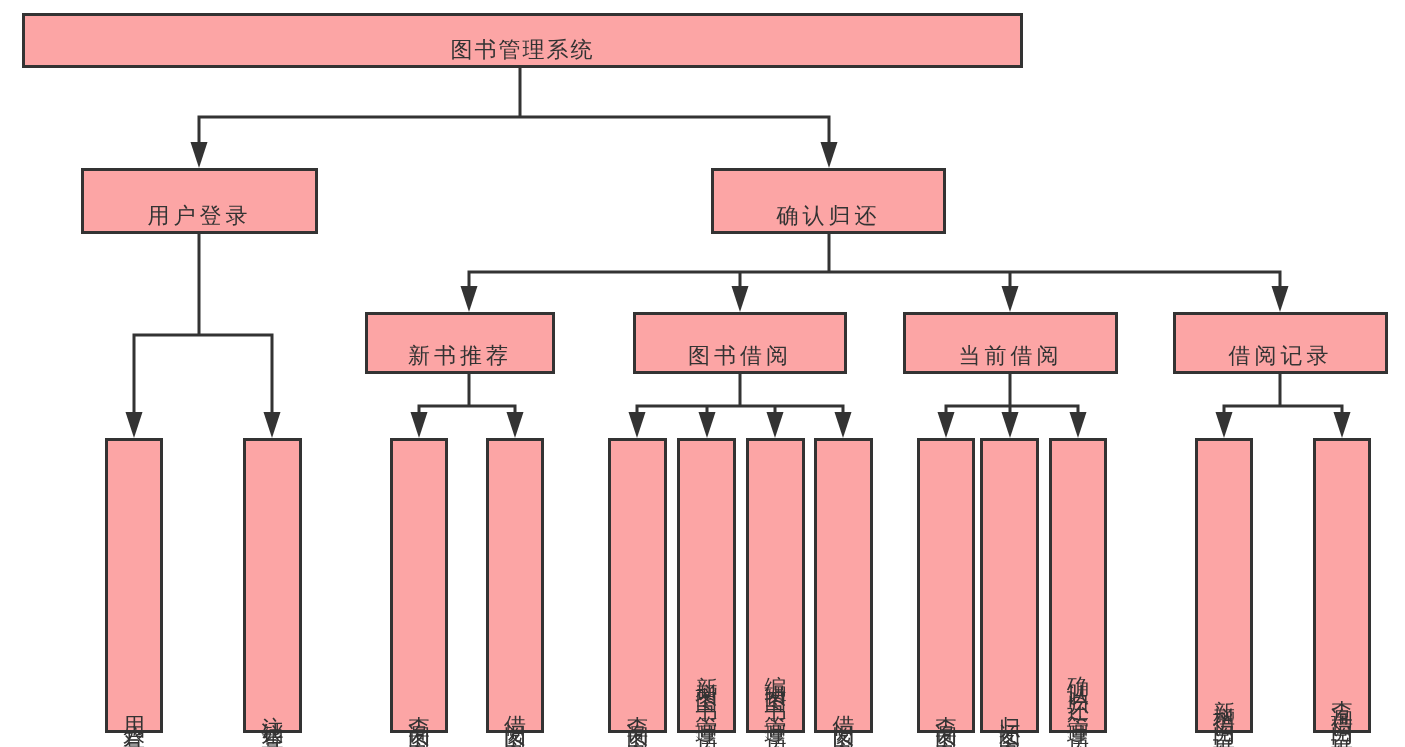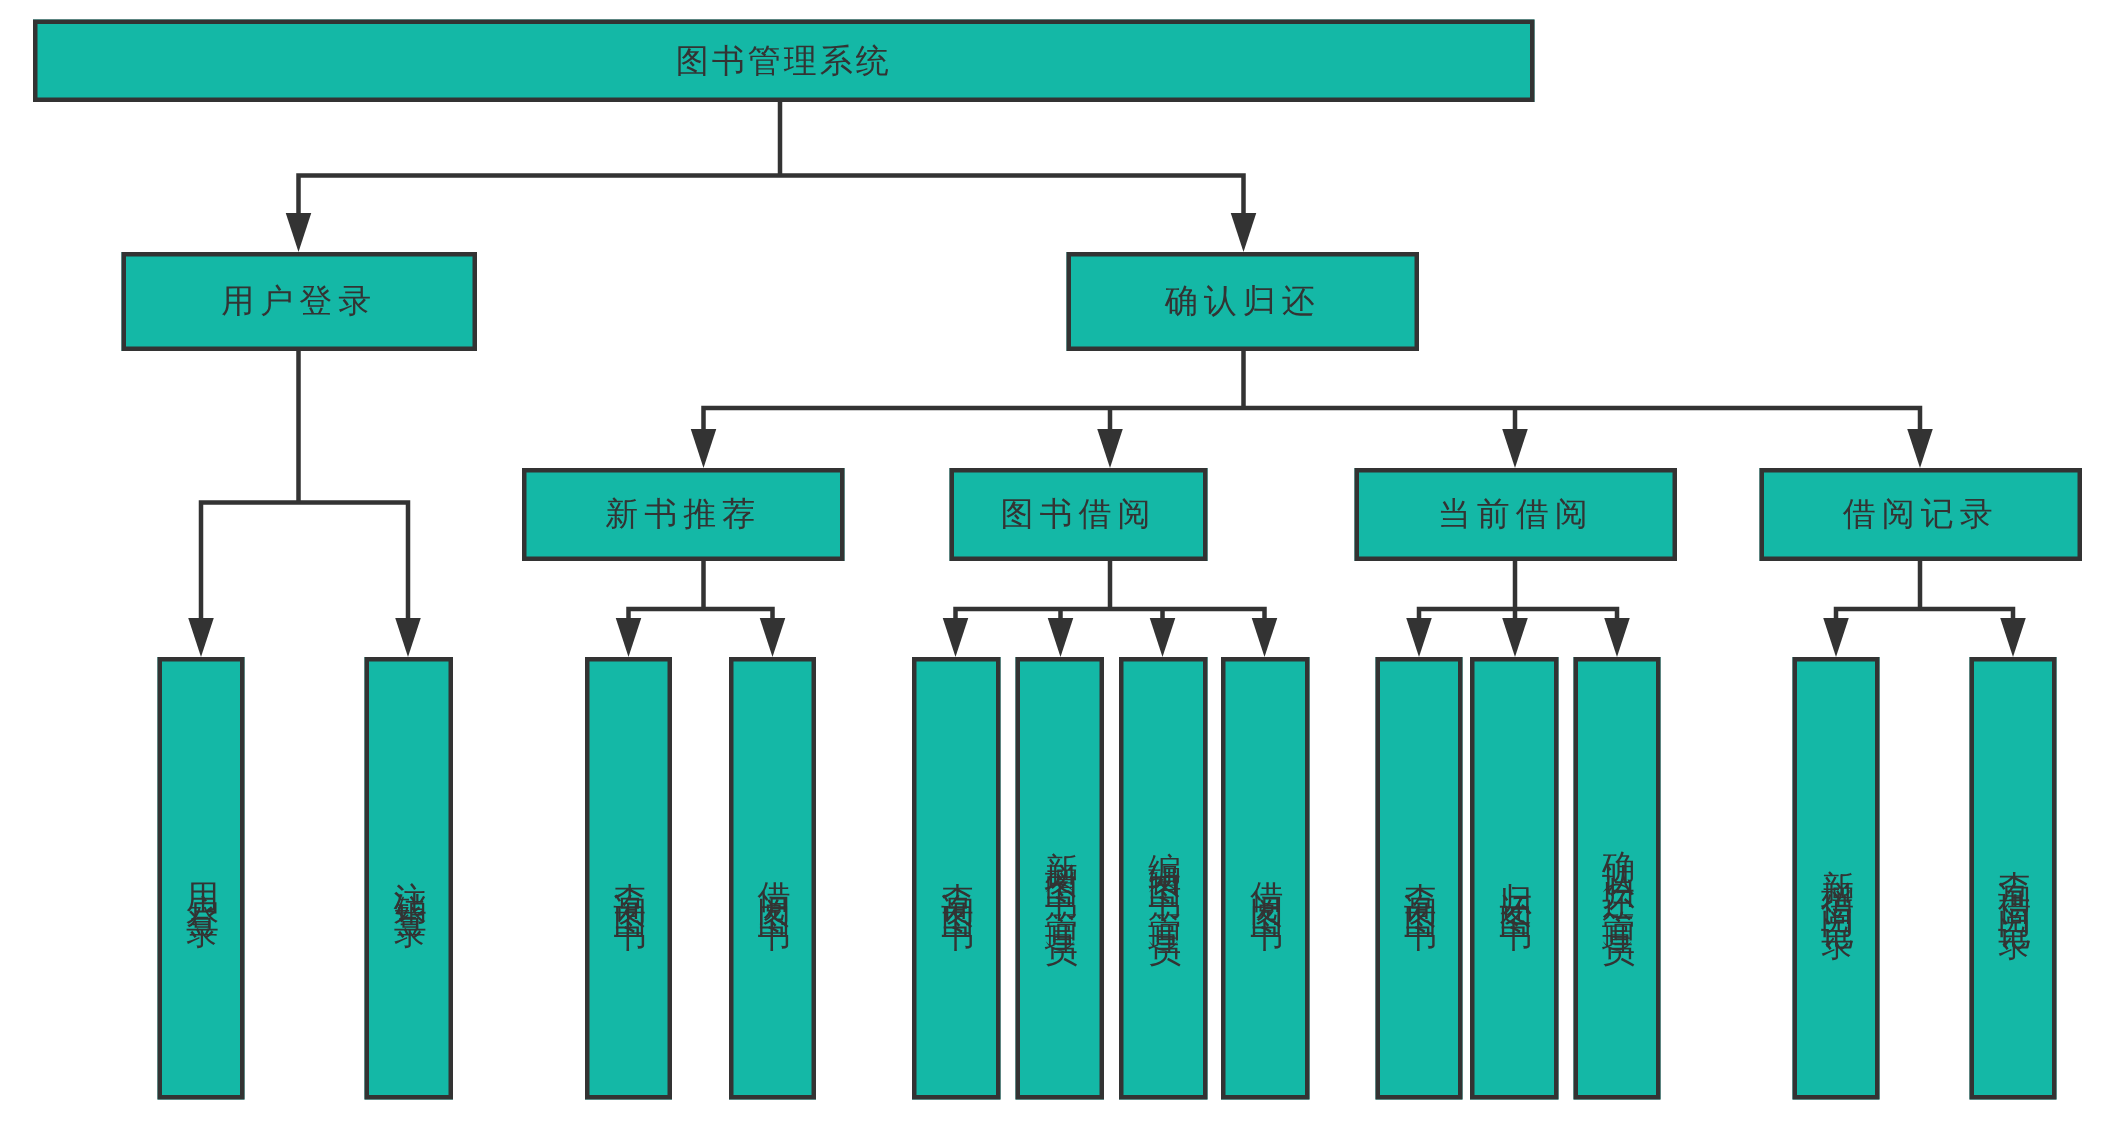--- a/index.html
+++ b/index.html
@@ -9,22 +9,22 @@
     --bg:#ffffff;
   }
   html,body{margin:0;padding:0;background:var(--bg);}
   body{font-family:"DejaVu Sans","Liberation Sans",sans-serif;}
   #stage{
     position:relative;width:1405px;height:747px;background:var(--bg);
     overflow:hidden;
   }
   #wires{position:absolute;left:0;top:0;z-index:1;}
   .node{
-    position:absolute;z-index:2;background:#14b8a6;border:3px solid var(--line);
-    box-sizing:border-box;display:flex;align-items:center;justify-content:center;
+    position:absolute;z-index:2;background:#fca5a5;border:3px solid var(--line);
+    box-sizing:border-box;display:flex;align-items:flex-end;justify-content:center;
     color:var(--text);
   }
   .node.h span{
     font-size:22px;letter-spacing:4px;white-space:nowrap;
   }
   .node.h.root span{letter-spacing:2px;}
   .node.v span{
     writing-mode:vertical-rl;text-orientation:mixed;
     font-size:22px;letter-spacing:8px;line-height:1;white-space:nowrap;
   }
@@ -82,24 +82,24 @@
     <span>图书管理系统</span>
   </div>
 
   <div class="node h" style="left:81px;top:168px;width:237px;height:66px;">
     <span>用户登录</span>
   </div>
   <div class="node h" style="left:711px;top:168px;width:235px;height:66px;">
     <span>确认归还</span>
   </div>
 
-  <div class="node h" style="left:348px;top:312px;width:215px;height:62px;">
+  <div class="node h" style="left:365px;top:312px;width:190px;height:62px;">
     <span>新书推荐</span>
   </div>
-  <div class="node h" style="left:633px;top:312px;width:172px;height:62px;">
+  <div class="node h" style="left:633px;top:312px;width:214px;height:62px;">
     <span>图书借阅</span>
   </div>
   <div class="node h" style="left:903px;top:312px;width:215px;height:62px;">
     <span>当前借阅</span>
   </div>
   <div class="node h" style="left:1173px;top:312px;width:215px;height:62px;">
     <span>借阅记录</span>
   </div>
 
   <div class="node v" style="left:105px;top:438px;width:58px;height:295px;">

